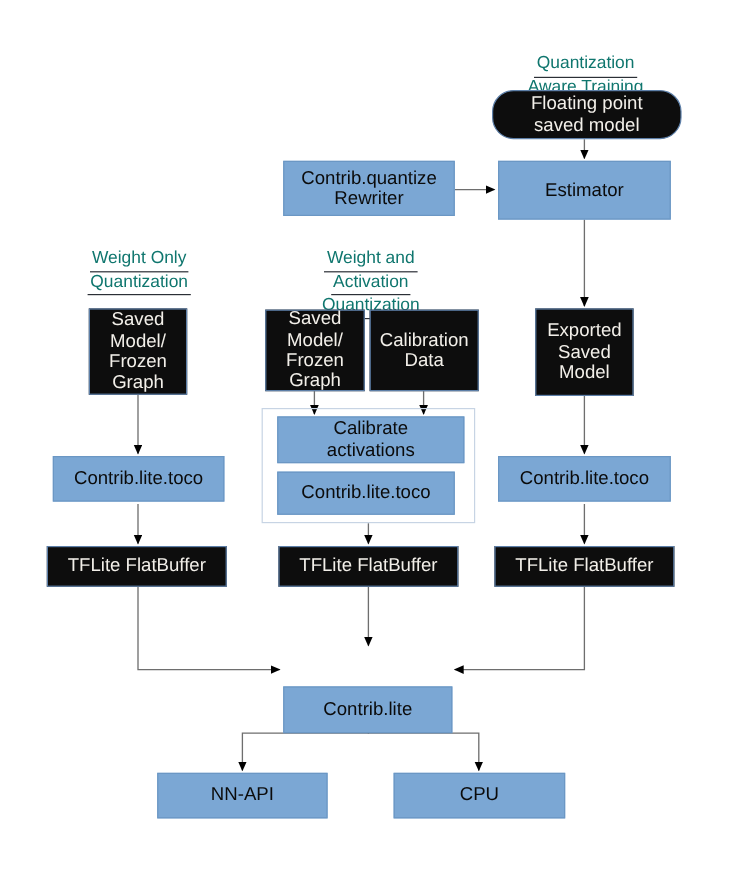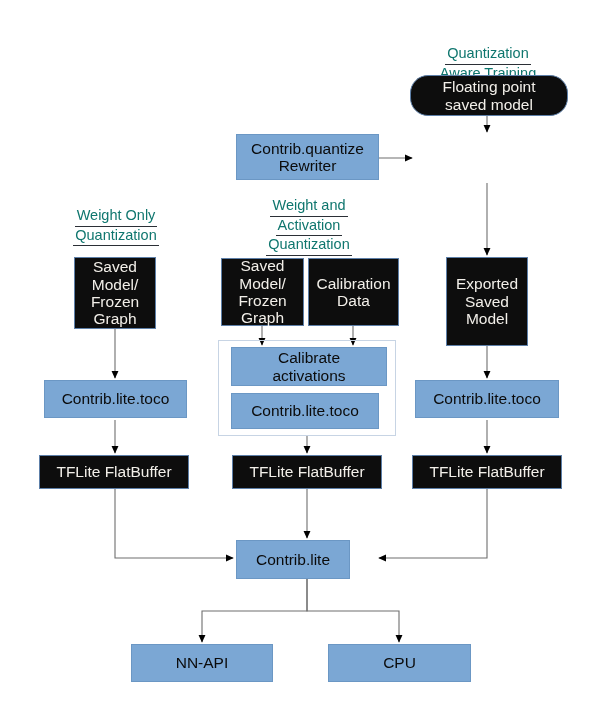--- a/index.html
+++ b/index.html
@@ -126,59 +126,62 @@
   <div class="heading" style="left:405px; top:45px; width:166px;">
     <span class="hline"><span>Quantization</span></span>
     <span class="hline"><span>Aware Training</span></span>
   </div>
 
   <div class="heading" style="left:44px; top:207px; width:144px;">
     <span class="hline"><span>Weight Only</span></span>
     <span class="hline"><span>Quantization</span></span>
   </div>
 
-  <div class="heading" style="left:233px; top:197px; width:152px;">
+  <div class="heading" style="left:233px; top:207px; width:152px;">
     <span class="hline"><span>Weight and </span></span>
     <span class="hline"><span>Activation</span></span>
     <span class="hline"><span>Quantization</span></span>
   </div>
 
   <div class="groupbox" style="left:218px; top:340px; width:178px; height:96px;"></div>
 
   <div class="node black" style="left:410px; top:75px; width:158px; height:41px;border-radius:18px;">
     <span class="txt">Floating point
 saved model</span>
   </div>
 
   <div class="node blue" style="left:236px; top:134px; width:143px; height:46px;">
     <span class="txt">Contrib.quantize
 Rewriter</span>
   </div>
 
+  <div class="node blue" style="left:415px; top:134px; width:144px; height:49px;">
+    <span class="txt">Estimator</span>
+  </div>
 
   <div class="node black" style="left:74px; top:257px; width:82px; height:72px;">
     <span class="txt">Saved
 Model/
 Frozen
 Graph</span>
   </div>
 
   <div class="node black" style="left:221px; top:258px; width:83px; height:68px;">
     <span class="txt">Saved
 Model/
 Frozen
 Graph</span>
   </div>
 
   <div class="node black" style="left:308px; top:258px; width:91px; height:68px;">
     <span class="txt">Calibration
 Data</span>
   </div>
 
-  <div class="node black" style="left:446px; top:257px; width:82px; height:89px;">
+  <div class="node black" style="left:446px; top:257px; width:82px; height:73px;">
     <span class="txt">Exported
 Saved
 Model</span>
   </div>
 
   <div class="node blue" style="left:231px; top:347px; width:156px; height:39px;">
     <span class="txt">Calibrate
 activations</span>
   </div>
 
@@ -199,21 +202,21 @@
   </div>
 
   <div class="node black" style="left:232px; top:455px; width:150px; height:34px;">
     <span class="txt">TFLite FlatBuffer</span>
   </div>
 
   <div class="node black" style="left:412px; top:455px; width:150px; height:34px;">
     <span class="txt">TFLite FlatBuffer</span>
   </div>
 
-  <div class="node blue" style="left:236px; top:540px; width:114px; height:39px;">
+  <div class="node blue" style="left:236px; top:572px; width:141px; height:39px;">
     <span class="txt">Contrib.lite</span>
   </div>
 
   <div class="node blue" style="left:131px; top:644px; width:142px; height:38px;">
     <span class="txt">NN-API</span>
   </div>
 
   <div class="node blue" style="left:328px; top:644px; width:143px; height:38px;text-align:center;">
     <span class="txt">CPU</span>
   </div>

